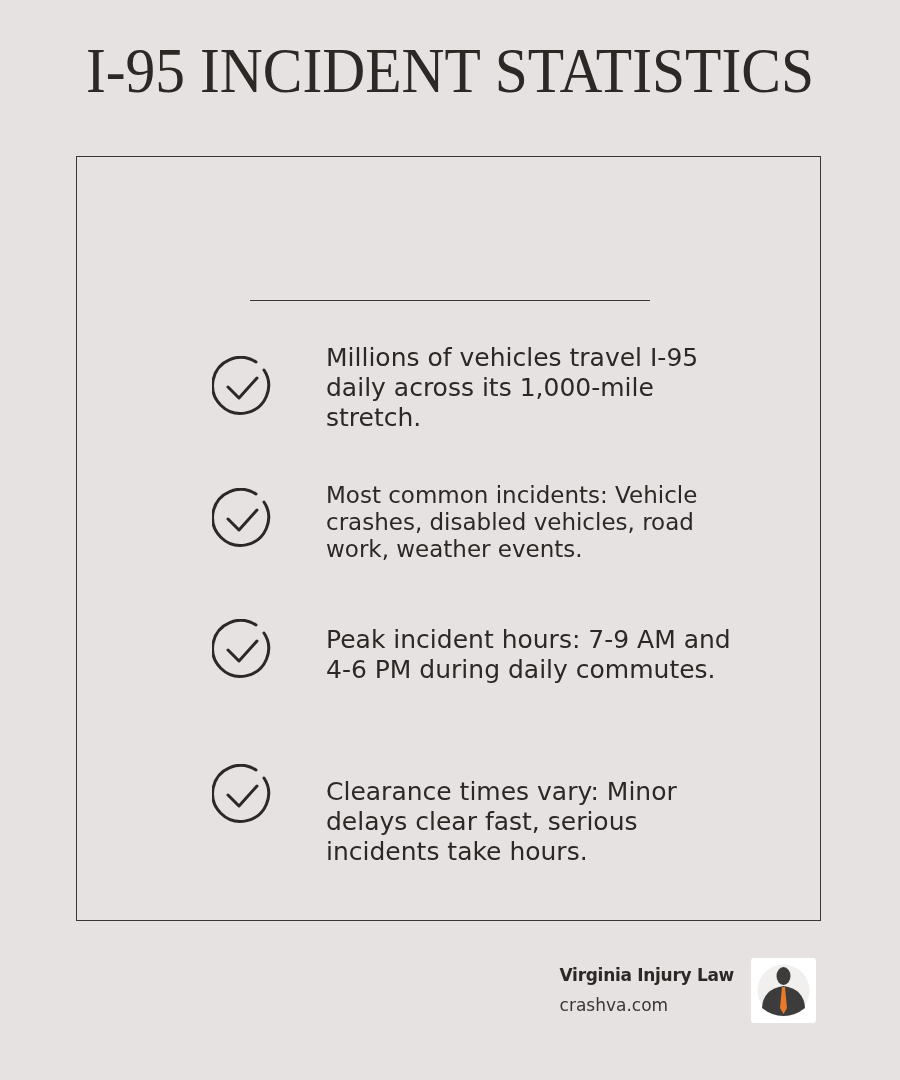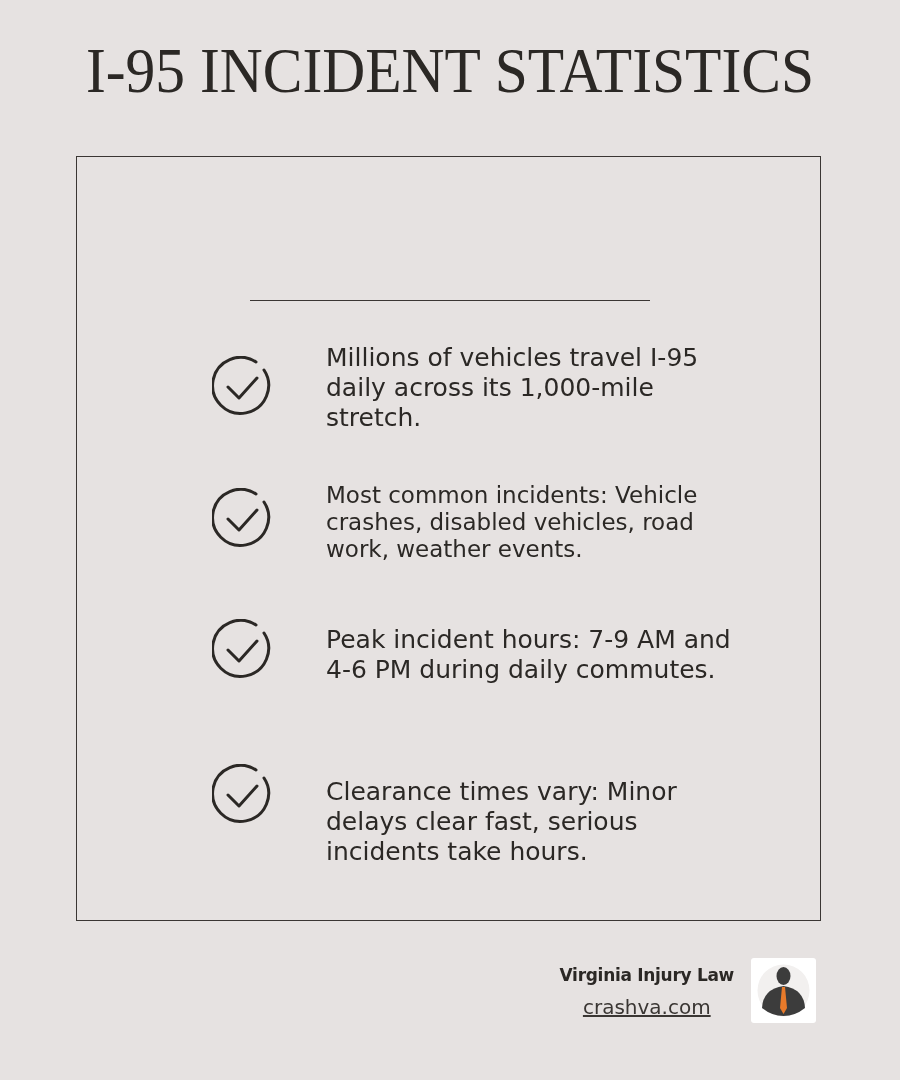--- a/index.html
+++ b/index.html
@@ -5,23 +5,23 @@
   html, body { margin:0; padding:0; }
   body { width:900px; height:1080px; background:#e6e2e1; position:relative; overflow:hidden; color:#2b2825; }
   .title { position:absolute; top:34px; left:0; width:900px; text-align:center; font-family:"Liberation Serif","DejaVu Serif",serif; font-size:64px; font-weight:400; letter-spacing:0px; color:#2b2825; margin:0; transform:scaleX(0.93); transform-origin:center; }
   .box { position:absolute; left:76px; top:156px; width:745px; height:765px; border:1px solid #3a3633; box-sizing:border-box; }
   .rule { position:absolute; left:250px; top:300px; width:400px; height:1px; background:#3a3633; }
   .item { position:absolute; left:212px; width:540px; }
   .icon { position:absolute; left:0; width:62px; height:62px; }
   .text { position:absolute; left:114px; font-family:"DejaVu Sans","Liberation Sans",sans-serif; color:#2b2825; }
   .t-large { font-size:25px; line-height:30px; width:420px; }
   .t-small { font-size:23px; line-height:27px; width:420px; }
-  .brand { position:absolute; right:166px; top:965px; text-align:center; font-family:"DejaVu Sans","Liberation Sans",sans-serif; }
+  .brand { position:absolute; right:166px; top:965px; text-align:left; font-family:"DejaVu Sans","Liberation Sans",sans-serif; }
   .brand-name { font-weight:700; font-size:17px; color:#2b2825; letter-spacing:-0.3px; }
-  .brand-url { font-size:20px; color:#3a3633; margin-top:10px;text-decoration:underline; }
+  .brand-url { font-size:17px; color:#3a3633; margin-top:10px; }
   .avatar { position:absolute; left:751px; top:958px; width:65px; height:65px; background:#ffffff; border-radius:3px; }
 </style>
 </head>
 <body>
 
 <h1 class="title">I-95 INCIDENT STATISTICS</h1>
 
 <div class="box"></div>
 <div class="rule"></div>
 

